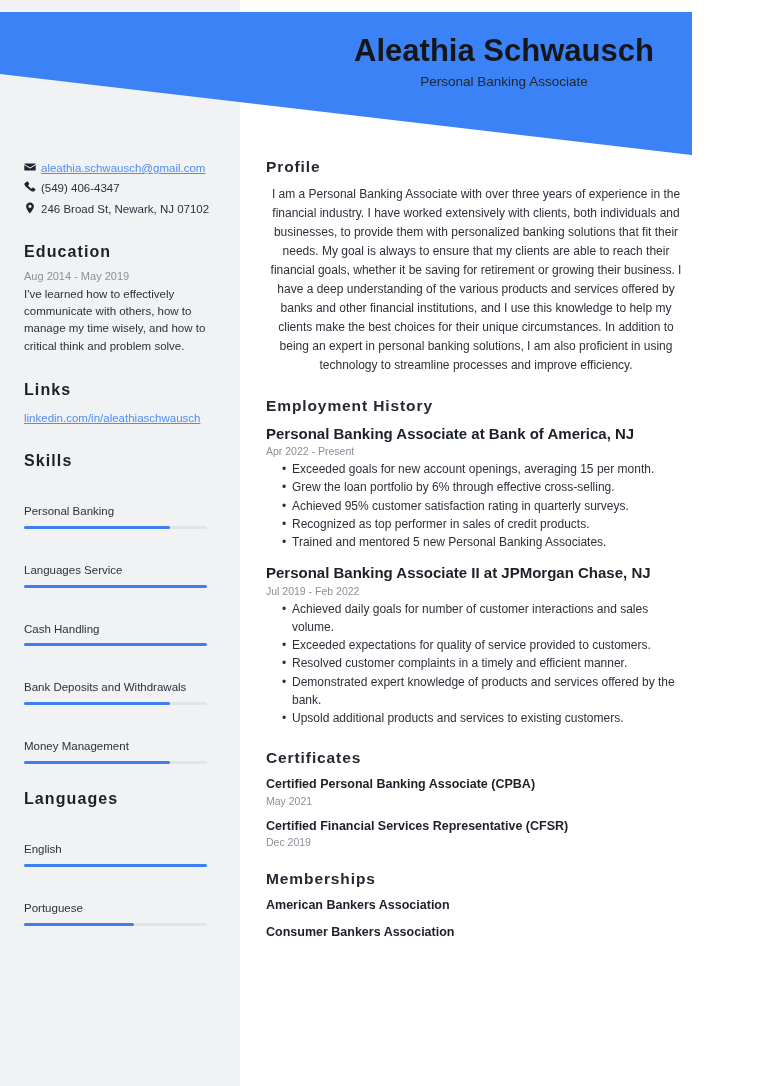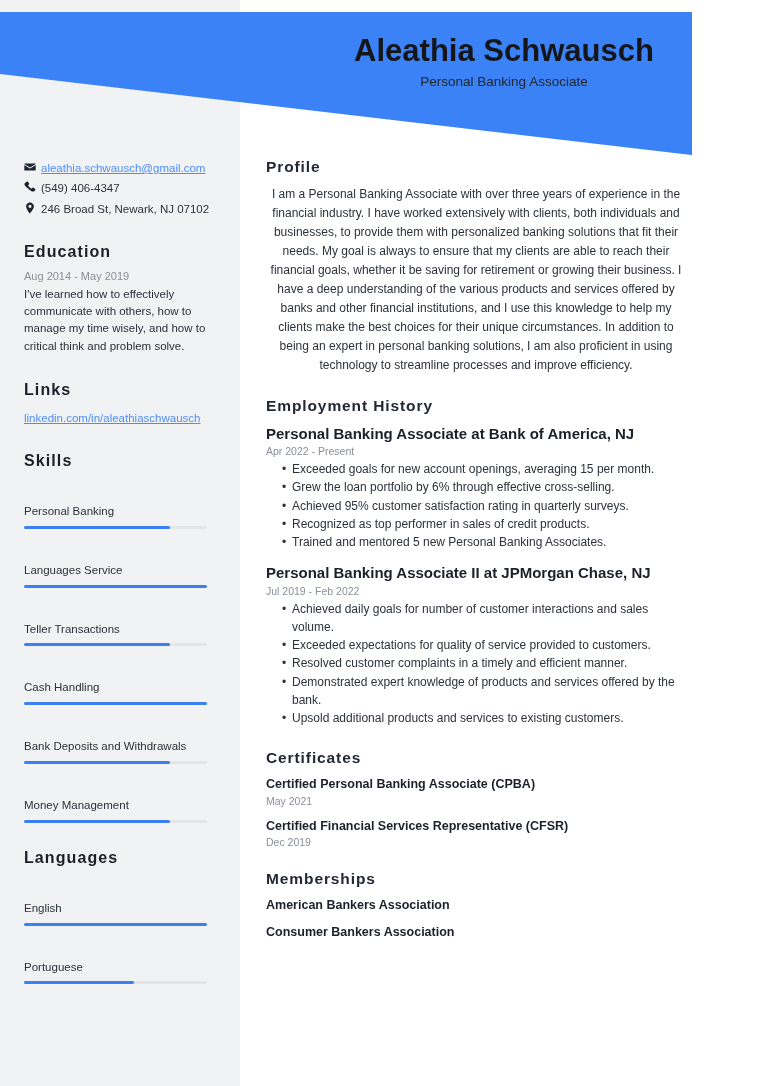--- a/index.html
+++ b/index.html
@@ -275,26 +275,20 @@
           <div class="bar-item">
             <div class="bar-label">Personal Banking</div>
             <div class="bar-track">
               <div class="bar-fill" style="width: 80%;"></div>
             </div>
           </div>
           <div class="bar-item">
             <div class="bar-label">Languages Service</div>
             <div class="bar-track">
               <div class="bar-fill" style="width: 100%;"></div>
-            </div>
-          </div>
-          <div class="bar-item">
-            <div class="bar-label">Teller Transactions</div>
-            <div class="bar-track">
-              <div class="bar-fill" style="width: 80%;"></div>
             </div>
           </div>
           <div class="bar-item">
             <div class="bar-label">Cash Handling</div>
             <div class="bar-track">
               <div class="bar-fill" style="width: 100%;"></div>
             </div>
           </div>
           <div class="bar-item">
             <div class="bar-label">Bank Deposits and Withdrawals</div>

